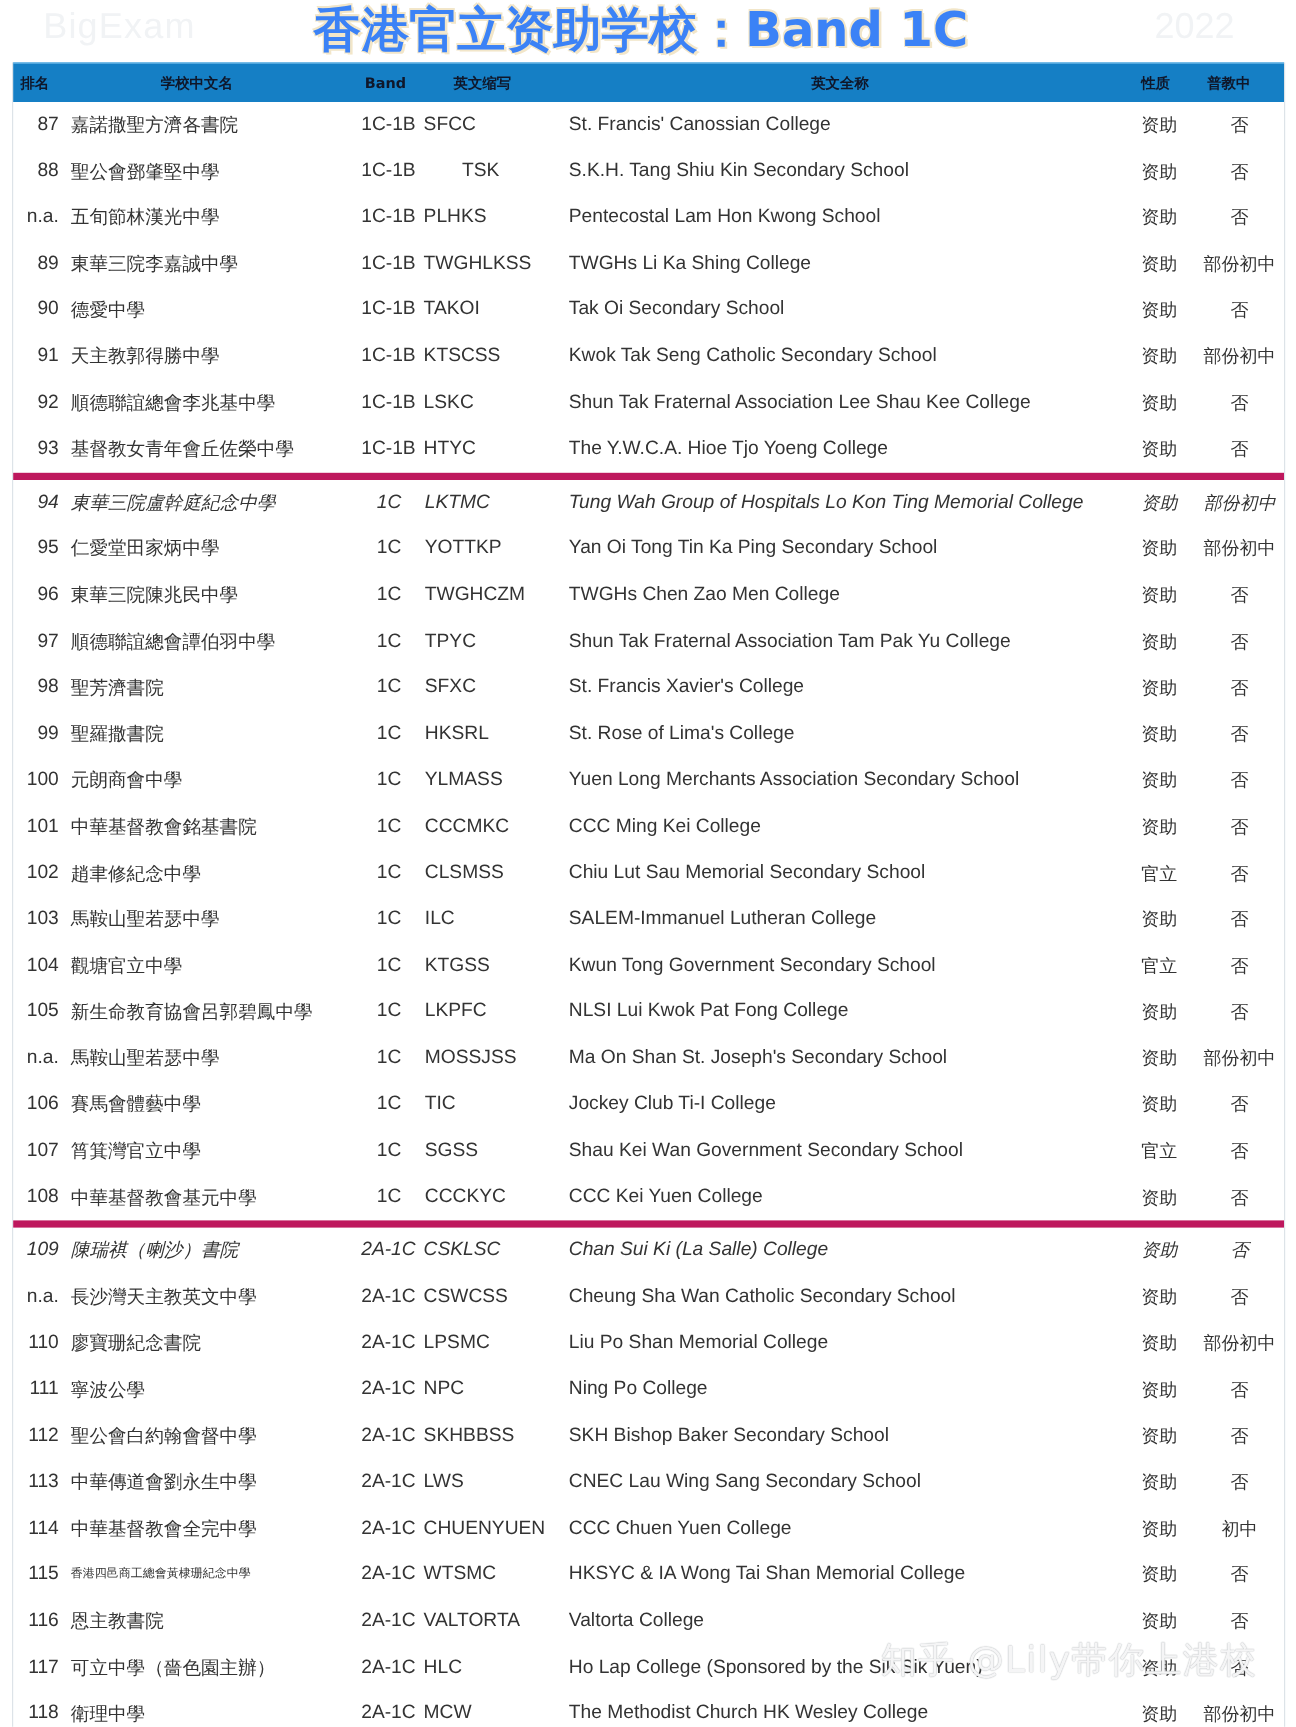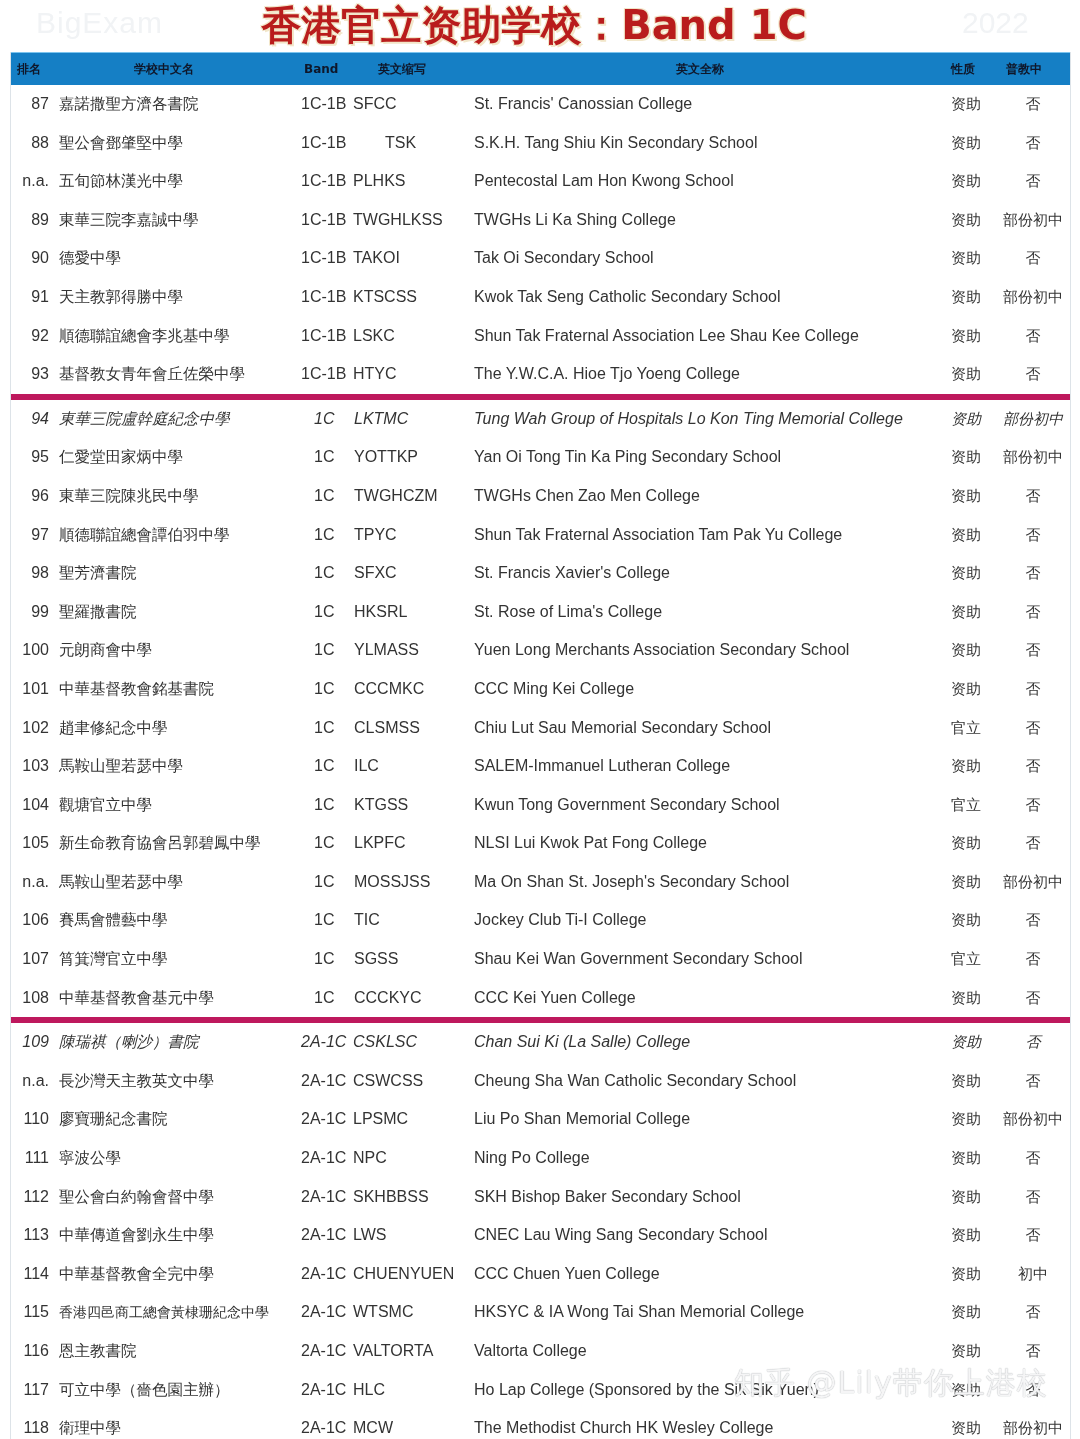--- a/index.html
+++ b/index.html
@@ -4,39 +4,39 @@
 <style>
   html, body { margin: 0; padding: 0; }
   body {
     width: 1080px; height: 1439px; background: #ffffff; position: relative; overflow: hidden;
     font-family: "Liberation Sans", "DejaVu Sans", sans-serif; color: #333;
   }
   .wm-left { position: absolute; left: 36px; top: 6px; font-size: 30px; color: #f1f3f5; letter-spacing: 1px; }
   .wm-right { position: absolute; left: 962px; top: 6px; font-size: 30px; color: #f1f3f5; }
   .title {
     position: absolute; left: 0; top: 0; width: 1068px; text-align: center;
-    font-size: 40px; font-weight: bold; color: #b91c1c; line-height: 50px;
+    font-size: 40px; font-weight: bold; color: #3b82f6; line-height: 50px;
     font-family: "DejaVu Sans", sans-serif;
     text-shadow: 2px 2px 0 #f2e6c9, -1px -1px 0 #f2e6c9, 1px -1px 0 #f2e6c9, -1px 1px 0 #f2e6c9;
   }
   .table {
     position: absolute; left: 10px; top: 52px; width: 1059px;
     border-left: 1px solid #dde3e8; border-right: 1px solid #dde3e8; border-bottom: 2px solid #dde3e8;
   }
   .thead {
     height: 32px; background: #157fc5; color: #0f172a; font-weight: bold; font-size: 12px;
     position: relative; border-top: 1px solid #7cc4ee;
   }
   .thead span { position: absolute; top: 0; line-height: 32px; font-family: "DejaVu Sans", sans-serif; }
   .row { position: relative; height: 38.6px; font-size: 16px; color: #333; }
   .row.sep { border-top: 6px solid #be185d; font-style: italic; }
   .row span { position: absolute; top: 0; line-height: 38px; white-space: nowrap; }
   .c-rank { left: 0; width: 38px; text-align: right; }
   .c-cn { left: 48px; font-family: "DejaVu Sans", sans-serif; font-size: 15.5px; }
-  .c-cn.small { font-size: 14px; }
+  .c-cn.small { font-size: 10px; }
   .c-band { left: 290px; }
   .c-band.center { left: 303px; }
   .c-abbr { left: 343px; }
   .c-en { left: 463px; }
   .c-type { left: 940px; font-family: "DejaVu Sans", sans-serif; font-size: 15px; }
   .c-emi { left: 986px; width: 72px; text-align: center; font-family: "DejaVu Sans", sans-serif; font-size: 15px; }
   .zh-wm {
     position: absolute; left: 734px; top: 1363px; font-size: 30px; color: rgba(255,255,255,0.85);
     text-shadow: 0 0 1px #b9bcbf, 0 0 1px #b9bcbf; font-family: "DejaVu Sans", sans-serif; letter-spacing: 1px; text-align: right;
   }

